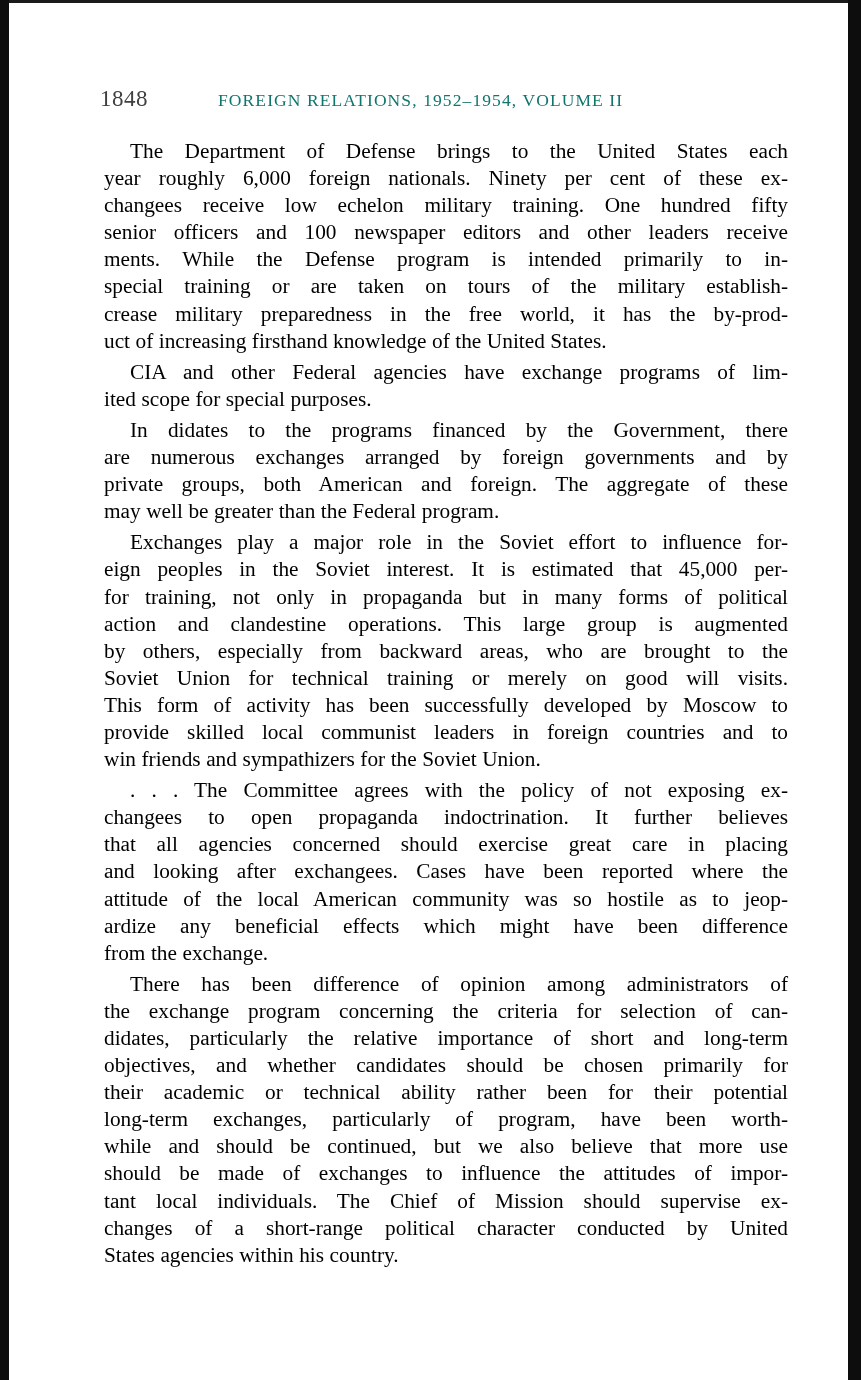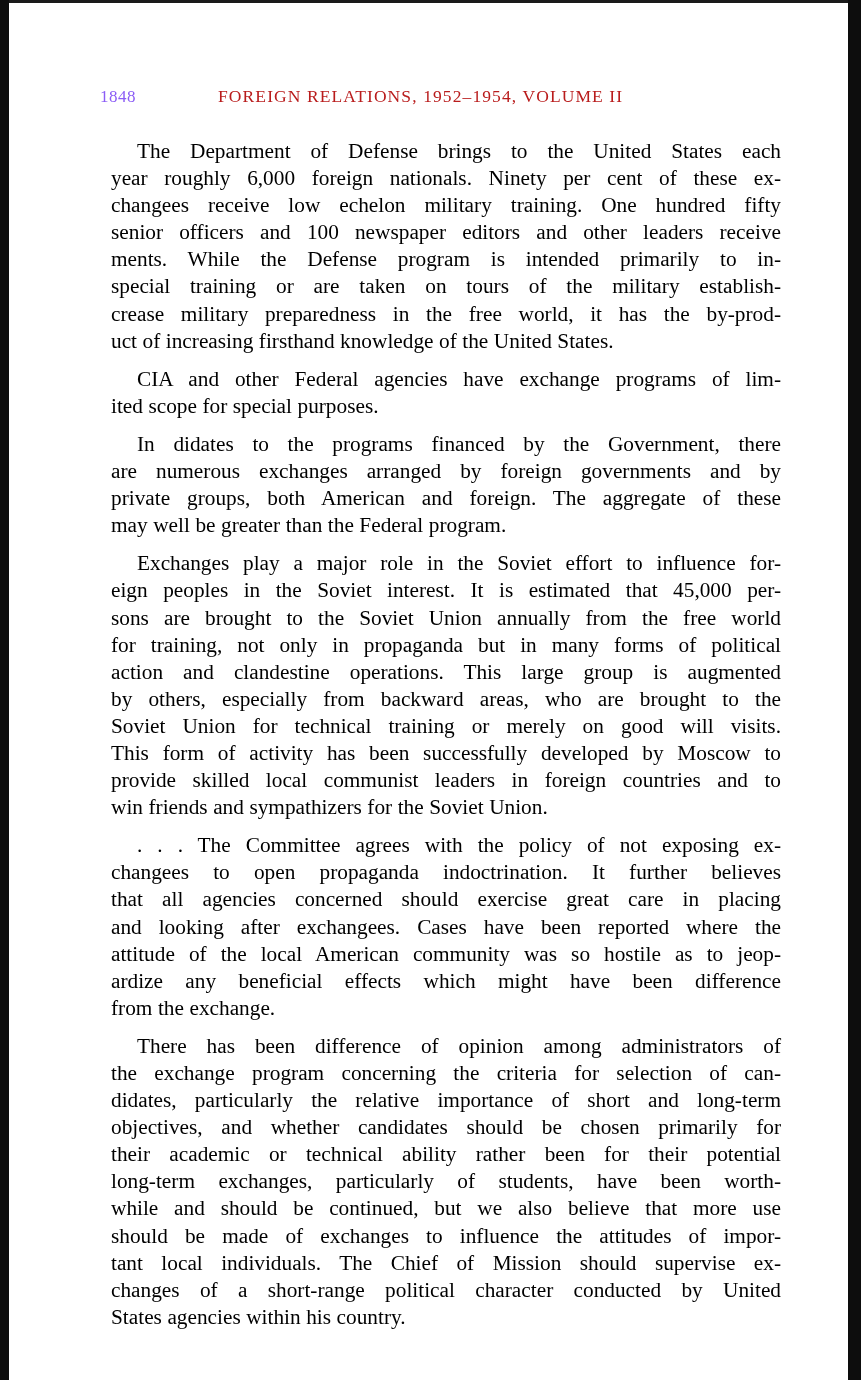--- a/index.html
+++ b/index.html
@@ -42,35 +42,35 @@
     top: 86px;
     width: 692px;
   }
   .running-head {
     display: flex;
     align-items: baseline;
     height: 34px;
     margin-bottom: 18px;
   }
   .folio {
-    font-size: 17px;
+    font-size: 23px;
     letter-spacing: 0.5px;
-    color: #8b5cf6;
+    color: #404040;
     width: 118px;
     flex: none;
   }
   .head-title {
     font-size: 17.5px;
     font-variant: small-caps;
     letter-spacing: 1.1px;
-    color: #b91c1c;
+    color: #0f766e;
     white-space: nowrap;
   }
   .body-text p {
-    margin: 11px;
+    margin: 4px;
     font-size: 21.3px;
     line-height: 27.1px;
     text-align: justify;
     text-align-last: left;
     text-indent: 26px;
     color: #000;
     word-spacing: 0.2px;
     hyphens: none;
   }
   
@@ -124,21 +124,20 @@
         </p>
         <p>
           <span class="ln first j">In didates to the programs financed by the Government, there</span>
           <span class="ln j">are numerous exchanges arranged by foreign governments and by</span>
           <span class="ln j">private groups, both American and foreign. The aggregate of these</span>
           <span class="ln last">may well be greater than the Federal program.</span>
         </p>
         <p>
           <span class="ln first j">Exchanges play a major role in the Soviet effort to influence for-</span>
           <span class="ln j">eign peoples in the Soviet interest. It is estimated that 45,000 per-</span>
-          <span class="ln j">sons are brought to the Soviet Union annually from the free world</span>
           <span class="ln j">for training, not only in propaganda but in many forms of political</span>
           <span class="ln j">action and clandestine operations. This large group is augmented</span>
           <span class="ln j">by others, especially from backward areas, who are brought to the</span>
           <span class="ln j">Soviet Union for technical training or merely on good will visits.</span>
           <span class="ln j">This form of activity has been successfully developed by Moscow to</span>
           <span class="ln j">provide skilled local communist leaders in foreign countries and to</span>
           <span class="ln last">win friends and sympathizers for the Soviet Union.</span>
         </p>
         <p>
           <span class="ln first j">. . . The Committee agrees with the policy of not exposing ex-</span>
@@ -148,21 +147,21 @@
           <span class="ln j">attitude of the local American community was so hostile as to jeop-</span>
           <span class="ln j">ardize any beneficial effects which might have been difference</span>
           <span class="ln last">from the exchange.</span>
         </p>
         <p>
           <span class="ln first j">There has been difference of opinion among administrators of</span>
           <span class="ln j">the exchange program concerning the criteria for selection of can-</span>
           <span class="ln j">didates, particularly the relative importance of short and long-term</span>
           <span class="ln j">objectives, and whether candidates should be chosen primarily for</span>
           <span class="ln j">their academic or technical ability rather been for their potential</span>
-          <span class="ln j">long-term exchanges, particularly of students, have been worth-</span>
+          <span class="ln j">long-term exchanges, particularly of program, have been worth-</span>
           <span class="ln j">while and should be continued, but we also believe that more use</span>
           <span class="ln j">should be made of exchanges to influence the attitudes of impor-</span>
           <span class="ln j">tant local individuals. The Chief of Mission should supervise ex-</span>
           <span class="ln j">changes of a short-range political character conducted by United</span>
           <span class="ln last">States agencies within his country.</span>
         </p>
       </div>
 
   </div>
 </div>

